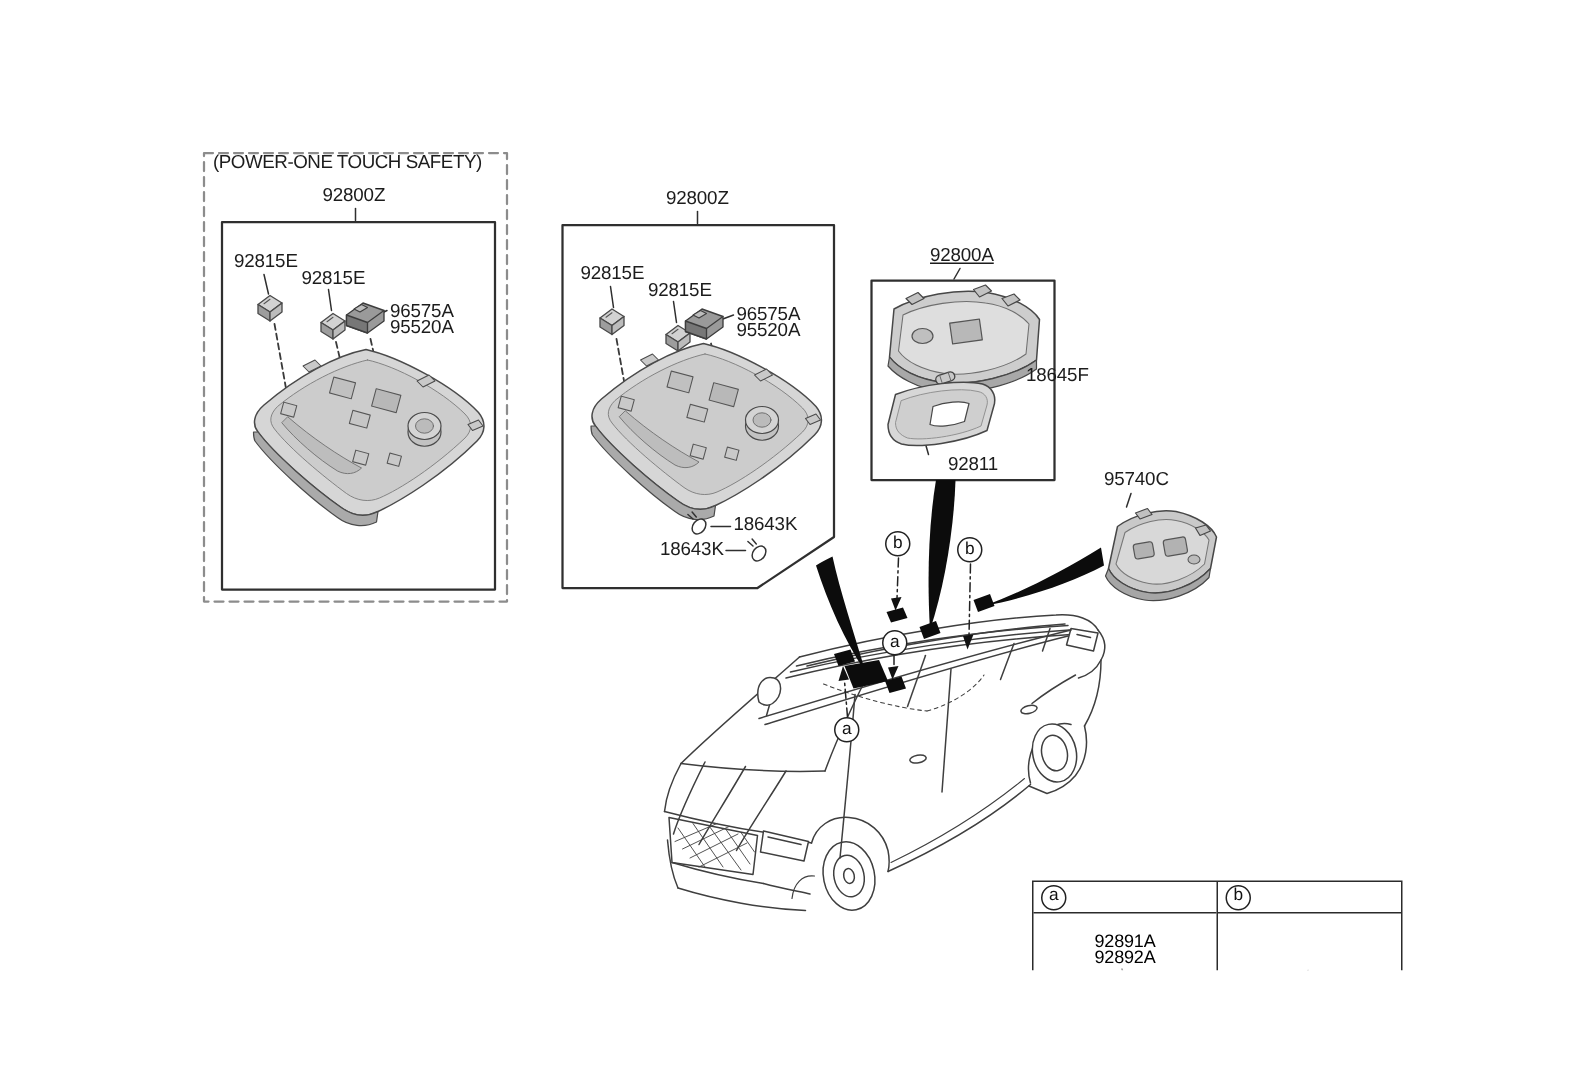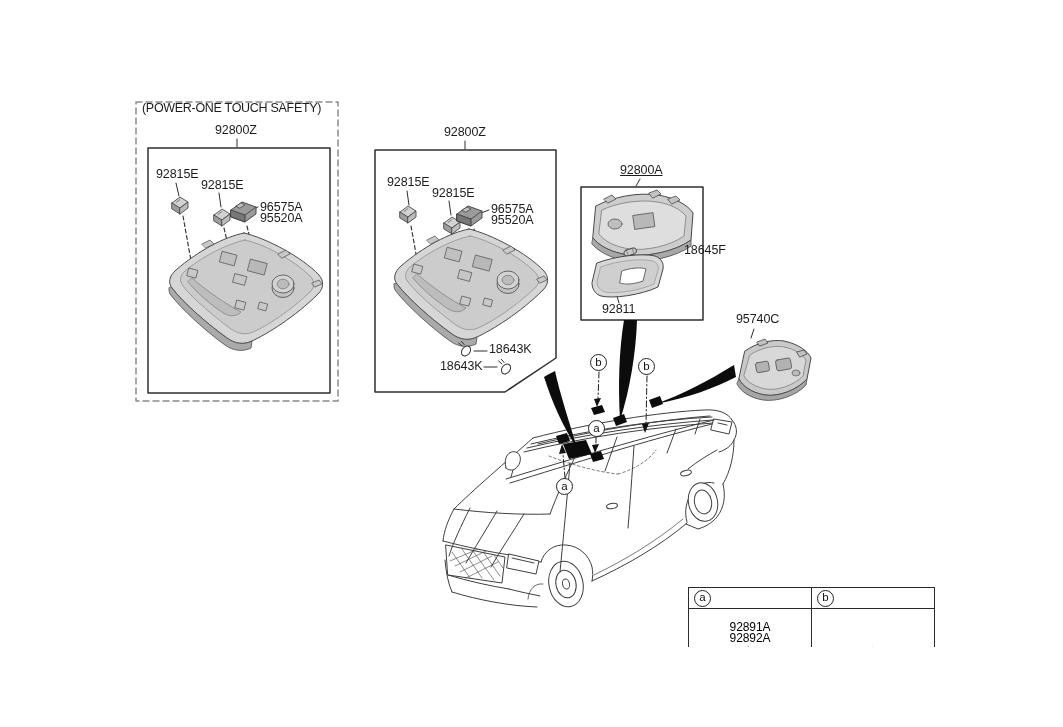--- a/index.html
+++ b/index.html
@@ -291,21 +291,21 @@
   <div class="lbl" style="left:260px;top:213px;">95520A</div>
 
   <div class="lbl" style="left:387px;top:177px;">92815E</div>
   <div class="lbl" style="left:432px;top:188px;">92815E</div>
   <div class="lbl" style="left:491px;top:204px;">96575A</div>
   <div class="lbl" style="left:491px;top:215px;">95520A</div>
   <div class="lbl" style="left:489px;top:344px;">18643K</div>
   <div class="lbl" style="left:440px;top:361px;">18643K</div>
 
   <div class="lbl" style="left:684px;top:245px;">18645F</div>
-  <div class="lbl" style="left:602px;top:304px;">92811</div>
+  <div class="lbl" style="left:632px;top:304px;">92811</div>
   <div class="lbl" style="left:736px;top:314px;">95740C</div>
 
   <div class="co" style="left:590px;top:354px;">b</div>
   <div class="co" style="left:588px;top:420px;">a</div>
   <div class="co" style="left:638px;top:358px;">b</div>
   <div class="co" style="left:556px;top:478px;">a</div>
 
   <div id="ref-table">
     <div class="ref-col first">
       <div class="ref-head">

